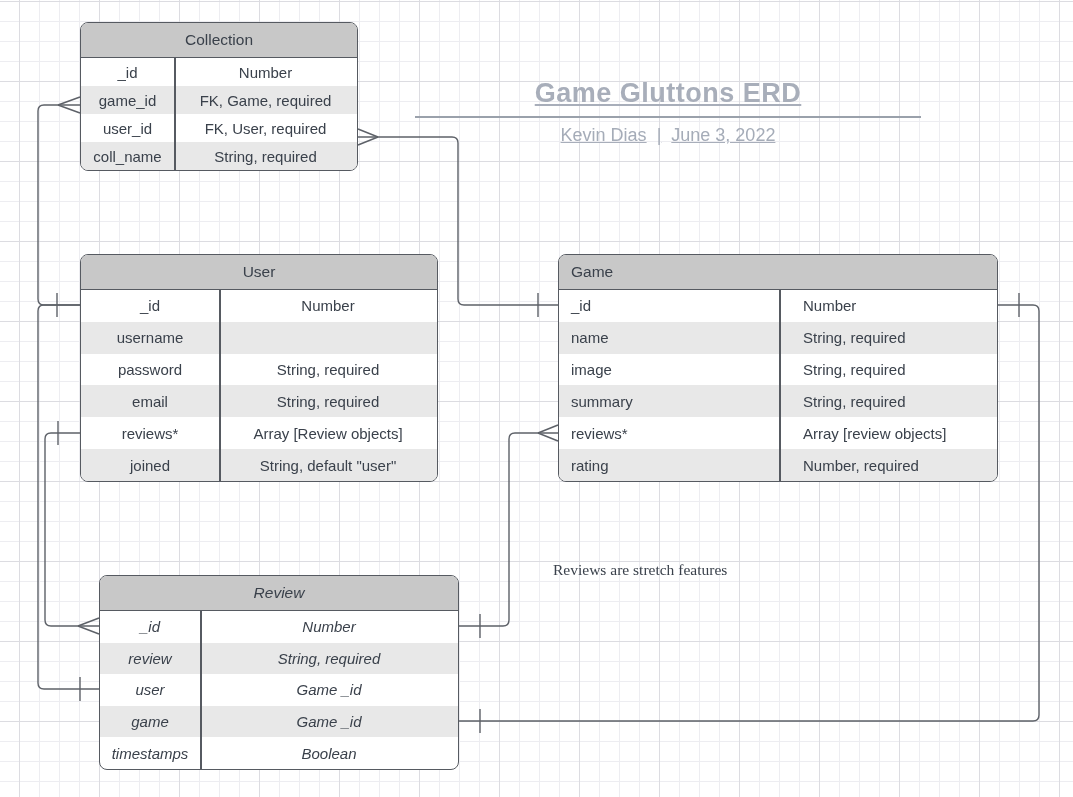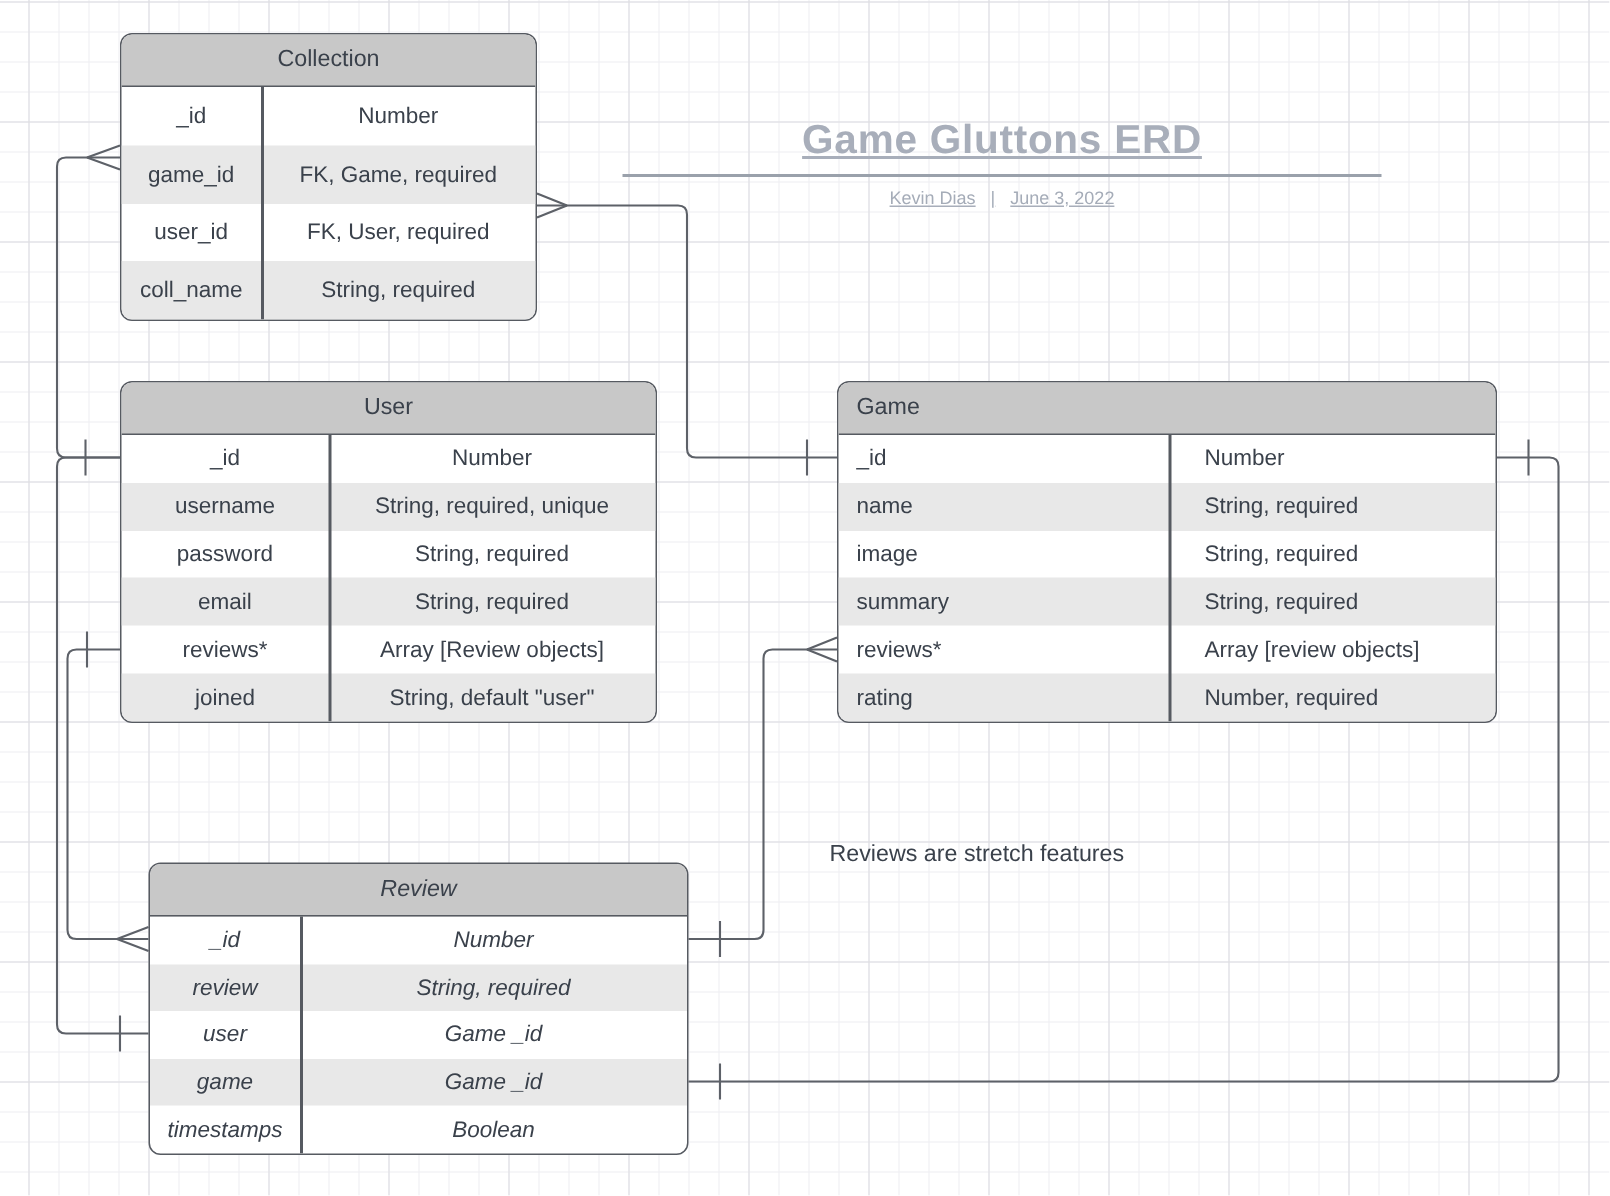--- a/index.html
+++ b/index.html
@@ -112,33 +112,34 @@
     font-weight: bold;
     letter-spacing: 0.5px;
   }
   .title-underline {
     height: 2px;
     background: #9aa1ab;
     margin-top: 7px;
   }
   .subtitle {
     margin-top: 7px;
-    font-size: 12px;
+    font-size: 18px;
     color: #a5acb8;
     display: flex;
     justify-content: center;
     gap: 10px;
   }
   .note-text {
     position: absolute;
     left: 553px;
     top: 561px;
     font-size: 15.5px;
     color: #3a414b;
     white-space: nowrap;
+    font-family: Liberation Serif, serif;
   }
 </style>
 </head>
 <body>
 
 <div class="canvas">
 
   <svg class="connectors" viewBox="0 0 1073 797">
     <g>
       <path d="M 80 105 H 44 Q 38 105 38 111 V 299 Q 38 305 44 305 H 80"></path>
@@ -174,21 +175,21 @@
   <div class="title-block">
     <div class="title-text">Game Gluttons ERD</div>
     <div class="title-underline"></div>
     <div class="subtitle">
       <span>Kevin Dias</span>
       <span>|</span>
       <span>June 3, 2022</span>
     </div>
   </div>
 
-  <div class="entity" style="left:80px; top:22px; width:278px; height:192px; --label-w:93px;">
+  <div class="entity" style="left:80px; top:22px; width:278px; height:149px; --label-w:93px;">
     <div class="entity-header">Collection</div>
     <div class="entity-rows">
         <div class="row">
           <div class="cell-field">_id</div>
           <div class="cell-type">Number</div>
         </div>
         <div class="row">
           <div class="cell-field">game_id</div>
           <div class="cell-type">FK, Game, required</div>
         </div>
@@ -205,21 +206,20 @@
 
   <div class="entity" style="left:80px; top:254px; width:358px; height:228px; --label-w:138px;">
     <div class="entity-header">User</div>
     <div class="entity-rows">
         <div class="row">
           <div class="cell-field">_id</div>
           <div class="cell-type">Number</div>
         </div>
         <div class="row">
           <div class="cell-field">username</div>
-          <div class="cell-type">String, required, unique</div>
         </div>
         <div class="row">
           <div class="cell-field">password</div>
           <div class="cell-type">String, required</div>
         </div>
         <div class="row">
           <div class="cell-field">email</div>
           <div class="cell-type">String, required</div>
         </div>
         <div class="row">

